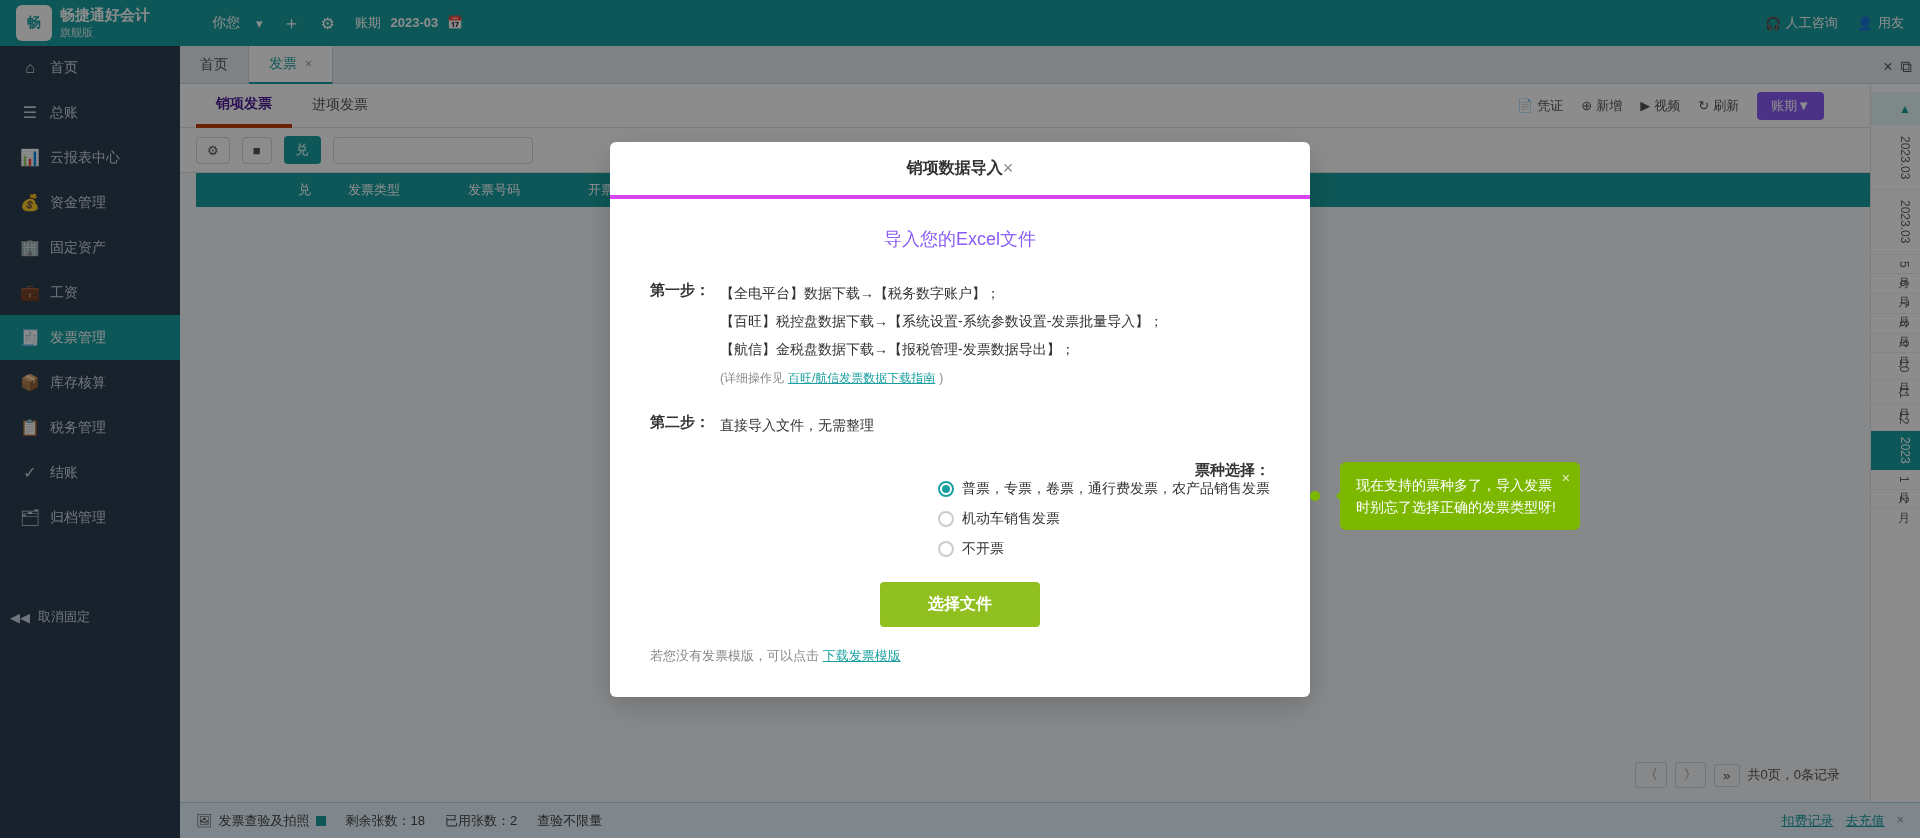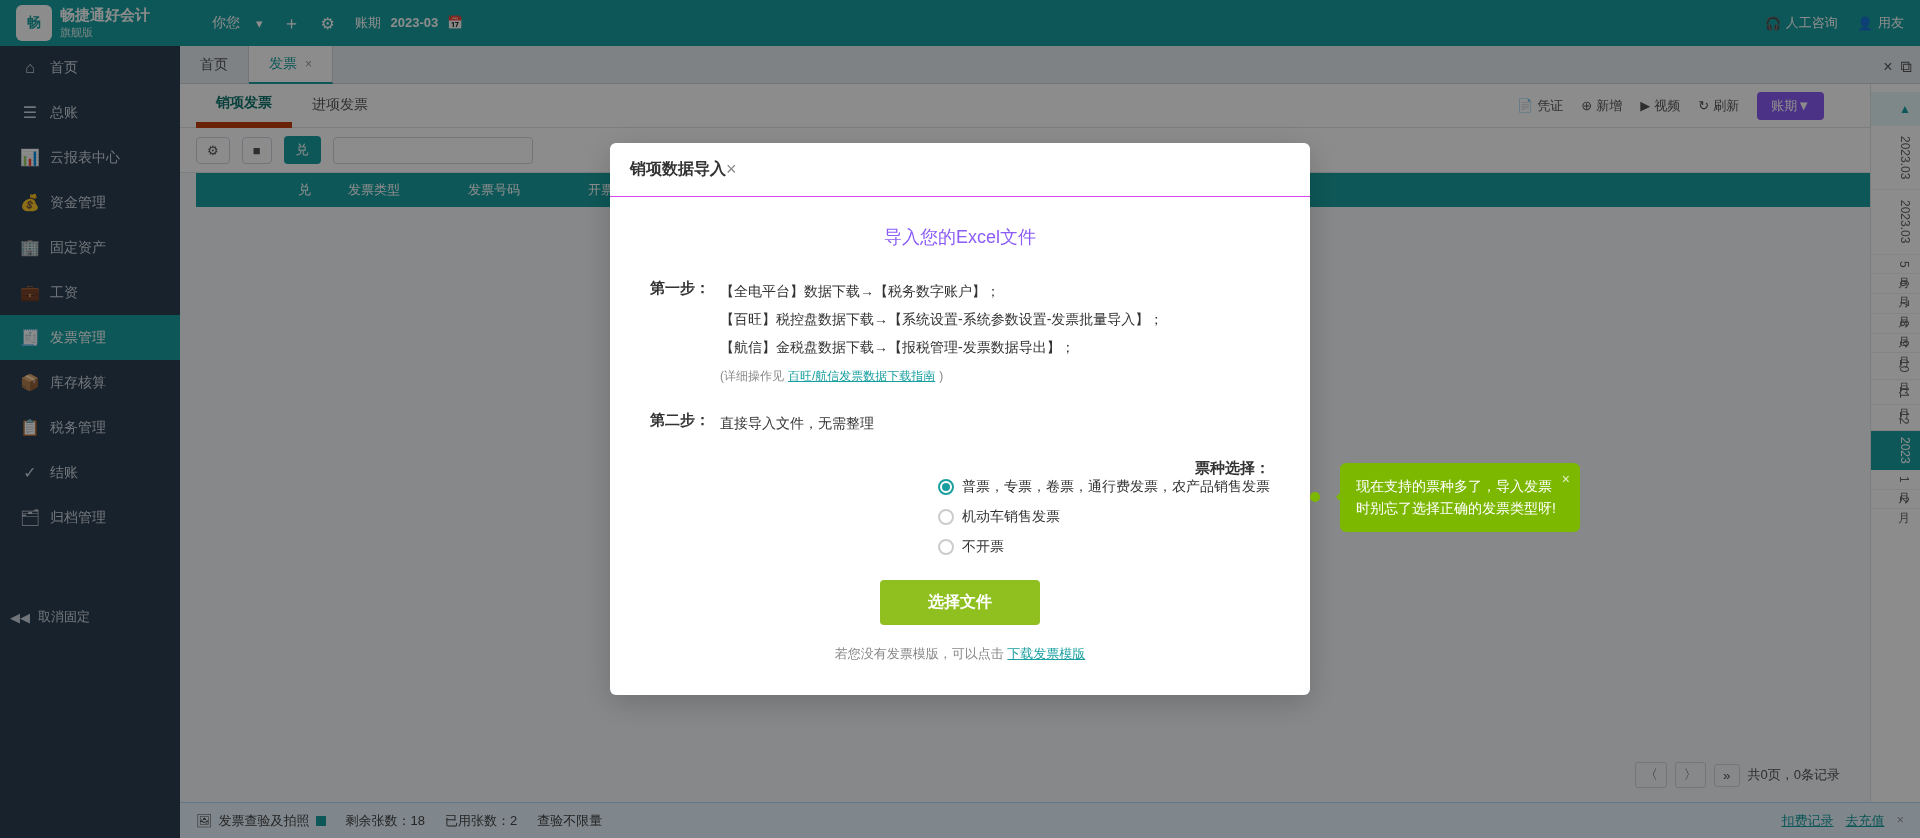--- a/index.html
+++ b/index.html
@@ -58,21 +58,21 @@
     
     .subtabbar {
       background: white; display: flex; align-items: center;
       padding: 0 16px; height: 44px; border-bottom: 1px solid #e0e4e8;
       gap: 0;
     }
     .subtab {
       padding: 0 20px; height: 44px; display: flex; align-items: center;
       font-size: 14px; cursor: pointer; color: #555; border-bottom: 2px solid transparent;
     }
-    .subtab.active { color: #0f766e; border-bottom: 6px solid #c2410c; font-weight: bold; }
+    .subtab.active { color: #4c1d95; border-bottom: 4px solid #c2410c; font-weight: bold; }
 
     
     .toolbar {
       background: white; display: flex; align-items: center;
       padding: 8px 16px; gap: 12px; border-bottom: 1px solid #e0e4e8;
     }
     .toolbar-input {
       border: 1px solid #d0d7de; border-radius: 4px; padding: 5px 10px;
       font-size: 13px; color: #999; width: 200px; outline: none;
     }
@@ -108,22 +108,22 @@
       position: fixed; top: 0; left: 0; right: 0; bottom: 0;
       background: rgba(0,0,0,0.45); z-index: 500;
       display: flex; align-items: center; justify-content: center;
     }
     .modal {
       background: white; border-radius: 6px; width: 700px;
       box-shadow: 0 8px 32px rgba(0,0,0,0.18); position: relative;
       overflow: visible;
     }
     .modal-header {
-      display: flex; align-items: center; justify-content: flex-start;
-      padding: 16px 20px; border-bottom: 1px solid #d946ef;
+      display: flex; align-items: center; justify-content: center;
+      padding: 16px 20px; border-bottom: 4px solid #d946ef;
     }
     .modal-title { font-size: 16px; font-weight: bold; color: #333; }
     .modal-close { cursor: pointer; color: #888; font-size: 18px; border: none; background: none; }
     .modal-body { padding: 28px 40px 32px; }
     .modal-main-title { text-align: center; font-size: 18px; font-weight: normal; color: #8b5cf6; margin-bottom: 28px; }
 
     .step-row { display: flex; align-items: flex-start; margin-bottom: 20px; }
     .step-label { font-size: 15px; font-weight: bold; color: #333; white-space: nowrap; min-width: 70px; padding-top: 2px; }
     .step-content { font-size: 14px; color: #333; line-height: 2; }
     .step-link { color: #1a9fa0; text-decoration: underline; cursor: pointer; }
@@ -144,21 +144,21 @@
       content: ''; position: absolute; top: 2px; left: 2px;
       width: 8px; height: 8px; border-radius: 50%; background: #1a9fa0;
     }
 
     .select-file-btn {
       display: block; margin: 24px auto 20px;
       background: #90c020; color: white; border: none; border-radius: 4px;
       padding: 12px 48px; font-size: 16px; cursor: pointer;
       font-weight: bold;
     }
-    .modal-footer-text { text-align: center; font-size: 13px; color: #888; }
+    .modal-footer-text { font-size: 13px; color: #888; }
     .modal-footer-link { color: #1a9fa0; text-decoration: underline; cursor: pointer; }
 
     
     .tooltip-bubble {
       position: absolute; right: -270px; top: 320px;
       background: #7db800; color: white; border-radius: 6px;
       padding: 12px 16px; font-size: 14px; line-height: 1.6;
       width: 240px; z-index: 600;
     }
     .tooltip-bubble::before {

